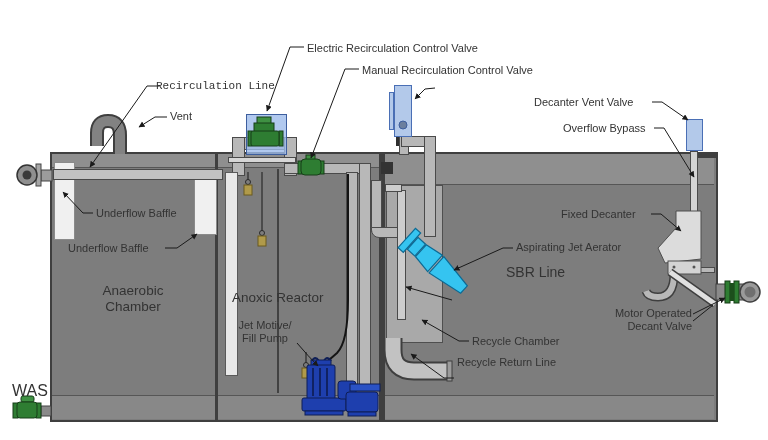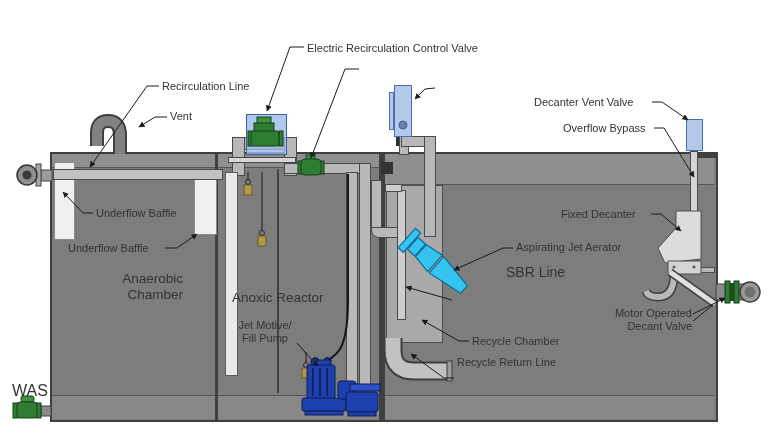--- a/index.html
+++ b/index.html
@@ -190,27 +190,28 @@
       <path d="M452,300 L406,287" marker-end="url(#arw)"></path>
       <path d="M469,341 L459,341 L422,320" marker-end="url(#arw)"></path>
       <path d="M454,378 L444,378 L411,354" marker-end="url(#arw)"></path>
       <path d="M651,214 L661,214 L681,231" marker-end="url(#arw)"></path>
       <path d="M693,314 L725,298" marker-end="url(#arw)"></path>
       <path d="M693,321 L713,305"></path>
     </g>
   </svg>
 
   <div class="lbl" style="left:307px;top:42px;">Electric Recirculation Control Valve</div>
+  <div class="lbl" style="left:362px;top:64px;">Manual Recirculation Control Valve</div>
   <div class="lbl" style="left:534px;top:96px;">Decanter Vent Valve</div>
   <div class="lbl" style="left:563px;top:122px;">Overflow Bypass</div>
-  <div class="lbl" style="left:162px;top:80px;">Recirculation Line</div>
+  <div class="lbl" style="left:156px;top:80px;font-family:Liberation Mono, monospace;">Recirculation Line</div>
   <div class="lbl" style="left:170px;top:110px;">Vent</div>
   <div class="lbl" style="left:96px;top:207px;">Underflow Baffle</div>
   <div class="lbl" style="left:68px;top:242px;">Underflow Baffle</div>
-  <div class="lbl big ctr" style="left:83px;top:271px;width:100px;text-align:right;">Anaerobic
+  <div class="lbl big ctr" style="left:83px;top:283px;width:100px;">Anaerobic
 Chamber</div>
   <div class="lbl big" style="left:232px;top:290px;">Anoxic Reactor</div>
   <div class="lbl ctr" style="left:224px;top:319px;width:82px;">Jet Motive/
 Fill Pump</div>
   <div class="lbl" style="left:12px;top:381px;font-size:16px;">WAS</div>
   <div class="lbl" style="left:516px;top:241px;">Aspirating Jet Aerator</div>
   <div class="lbl" style="left:506px;top:264px;font-size:14px;">SBR Line</div>
   <div class="lbl" style="left:472px;top:335px;">Recycle Chamber</div>
   <div class="lbl" style="left:457px;top:356px;text-align:center;">Recycle Return Line</div>
   <div class="lbl" style="left:561px;top:208px;">Fixed Decanter</div>

